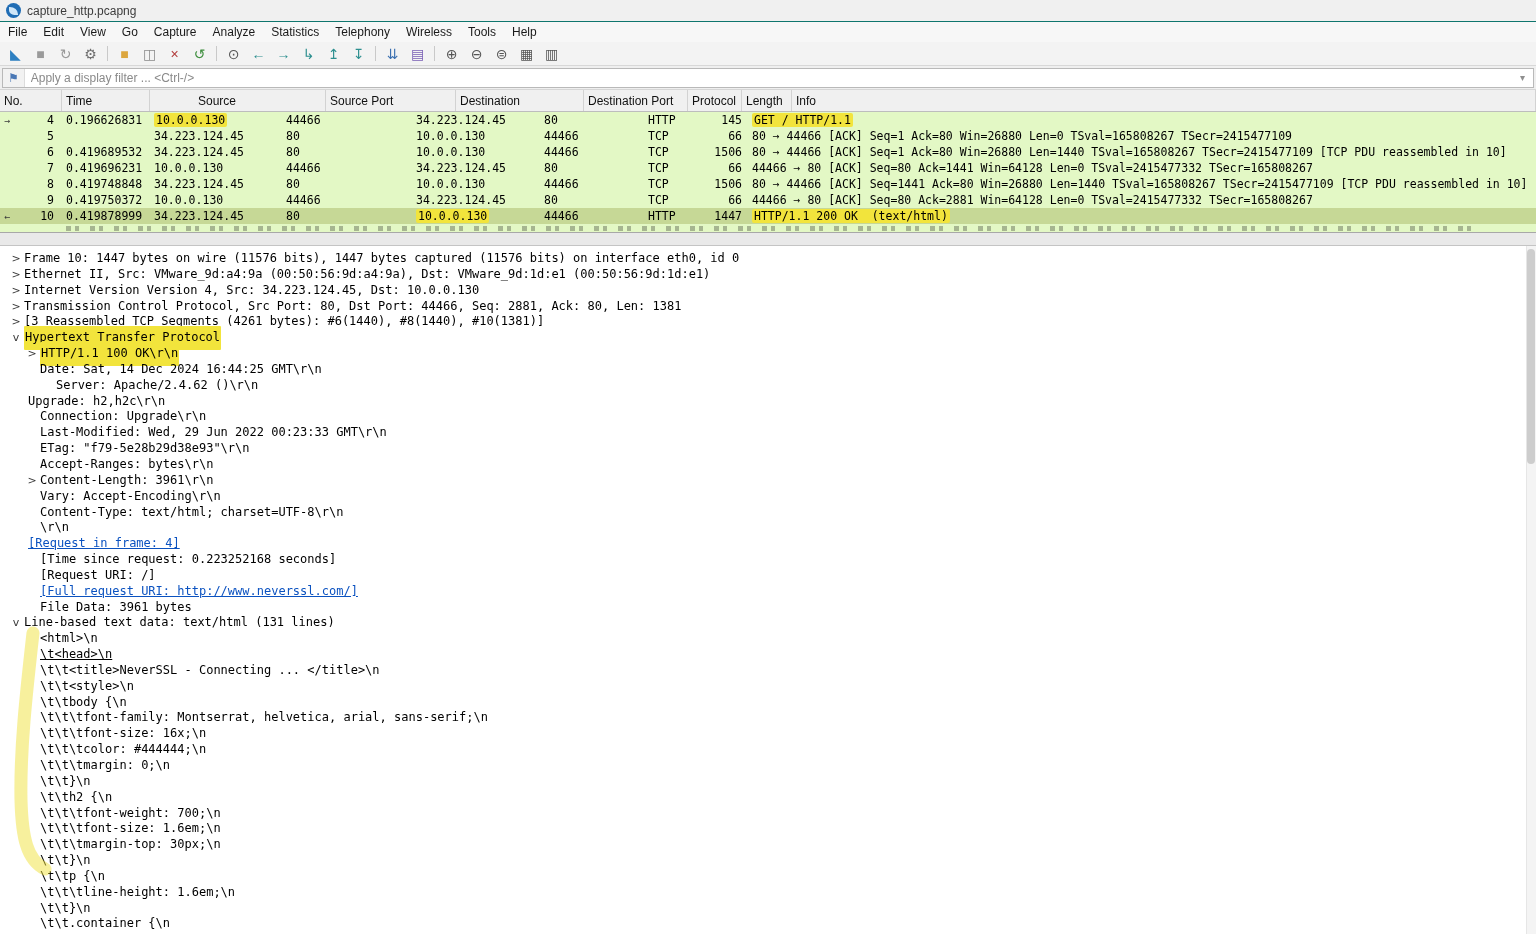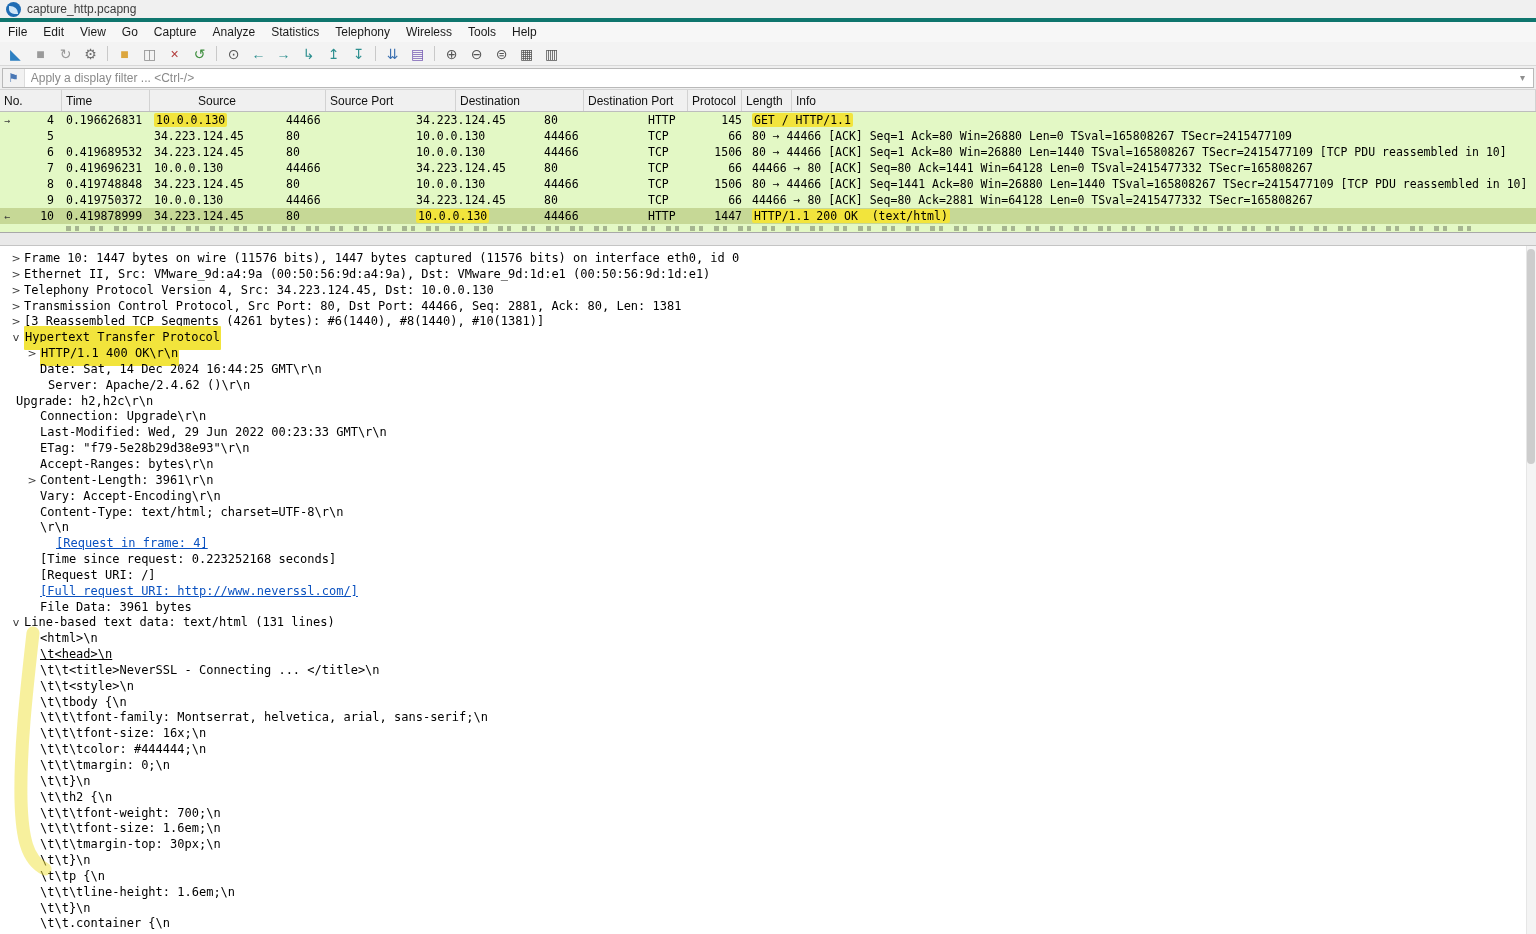--- a/index.html
+++ b/index.html
@@ -1,21 +1,21 @@
 <!DOCTYPE html>
 <html style="--row-green: #e3f8c5; --row-selected: #c6d896; --marker-yellow: #f2e43c; --header-bg: #f0f0f0; --link-blue: #0b52c0;"><head>
 <meta charset="utf-8">
 <style>
   * { margin:0; padding:0; box-sizing:border-box; }
   html,body { width:1536px; height:934px; overflow:hidden; background:#fff;
               font-family:"Liberation Sans", sans-serif; }
   .window { position:relative; width:1536px; height:934px; background:#fff; }
 
   
-  .titlebar { height:22px; background:#f0f0f0; border-bottom:4px solid #0f766e;
+  .titlebar { height:22px; background:#f0f0f0; border-bottom:1px solid #0f766e;
               display:flex; align-items:center; gap:6px; padding-left:6px; }
   .app-icon { width:15px; height:15px; border-radius:50%; background:#1f6cb4; position:relative; flex:none; }
   .app-icon::after { content:""; position:absolute; left:3px; top:4px; width:9px; height:8px;
                      background:#cfe6f8; border-radius:0 90% 0 60%; }
   .title-text { font-size:12px; color:#3c3c3c; }
 
   
   .menubar { height:20px; background:#f7f7f7; display:flex; align-items:center; font-size:12px; color:#1a1a1a; }
   .menu-item { padding:2px 8px; cursor:default; }
 
@@ -360,37 +360,37 @@
     </div>
 
   <div class="sliver"></div>
 
   <div class="splitter"></div>
 
   <div class="details">
     <div>
         <div class="dline" style="padding-left: 8px;"><span class="exp">&gt;</span><span class="dtext">Frame 10: 1447 bytes on wire (11576 bits), 1447 bytes captured (11576 bits) on interface eth0, id 0</span></div>
         <div class="dline" style="padding-left: 8px;"><span class="exp">&gt;</span><span class="dtext">Ethernet II, Src: VMware_9d:a4:9a (00:50:56:9d:a4:9a), Dst: VMware_9d:1d:e1 (00:50:56:9d:1d:e1)</span></div>
-        <div class="dline" style="padding-left: 8px;"><span class="exp">&gt;</span><span class="dtext">Telephony Protocol Version 4, Src: 34.223.124.45, Dst: 10.0.0.130</span></div>
+        <div class="dline" style="padding-left: 8px;"><span class="exp">&gt;</span><span class="dtext">Internet Version Version 4, Src: 34.223.124.45, Dst: 10.0.0.130</span></div>
         <div class="dline" style="padding-left: 8px;"><span class="exp">&gt;</span><span class="dtext">Transmission Control Protocol, Src Port: 80, Dst Port: 44466, Seq: 2881, Ack: 80, Len: 1381</span></div>
         <div class="dline" style="padding-left: 8px;"><span class="exp">&gt;</span><span class="dtext">[3 Reassembled TCP Segments (4261 bytes): #6(1440), #8(1440), #10(1381)]</span></div>
         <div class="dline" style="padding-left: 8px;"><span class="exp">v</span><span class="dtext hl">Hypertext Transfer Protocol</span></div>
-        <div class="dline" style="padding-left: 24px;"><span class="exp">&gt;</span><span class="dtext hl">HTTP/1.1 400 OK\r\n</span></div>
+        <div class="dline" style="padding-left: 24px;"><span class="exp">&gt;</span><span class="dtext hl">HTTP/1.1 100 OK\r\n</span></div>
         <div class="dline" style="padding-left: 24px;"><span class="exp"></span><span class="dtext">Date: Sat, 14 Dec 2024 16:44:25 GMT\r\n</span></div>
-        <div class="dline" style="padding-left: 32px;"><span class="exp"></span><span class="dtext">Server: Apache/2.4.62 ()\r\n</span></div>
-        <div class="dline" style=""><span class="exp"></span><span class="dtext">Upgrade: h2,h2c\r\n</span></div>
+        <div class="dline" style="padding-left: 32px; margin-left: 8px;"><span class="exp"></span><span class="dtext">Server: Apache/2.4.62 ()\r\n</span></div>
+        <div class="dline" style=" margin-left: 12px;"><span class="exp"></span><span class="dtext">Upgrade: h2,h2c\r\n</span></div>
         <div class="dline" style="padding-left: 24px;"><span class="exp"></span><span class="dtext">Connection: Upgrade\r\n</span></div>
         <div class="dline" style="padding-left: 24px;"><span class="exp"></span><span class="dtext">Last-Modified: Wed, 29 Jun 2022 00:23:33 GMT\r\n</span></div>
         <div class="dline" style="padding-left: 24px;"><span class="exp"></span><span class="dtext">ETag: "f79-5e28b29d38e93"\r\n</span></div>
         <div class="dline" style="padding-left: 24px;"><span class="exp"></span><span class="dtext">Accept-Ranges: bytes\r\n</span></div>
         <div class="dline" style="padding-left: 24px;"><span class="exp">&gt;</span><span class="dtext">Content-Length: 3961\r\n</span></div>
         <div class="dline" style="padding-left: 24px;"><span class="exp"></span><span class="dtext">Vary: Accept-Encoding\r\n</span></div>
         <div class="dline" style="padding-left: 24px;"><span class="exp"></span><span class="dtext">Content-Type: text/html; charset=UTF-8\r\n</span></div>
         <div class="dline" style="padding-left: 24px;"><span class="exp"></span><span class="dtext">\r\n</span></div>
-        <div class="dline" style="padding-left: 40px; text-align: right;"><span class="exp"></span><span class="dtext link">[Request in frame: 4]</span></div>
+        <div class="dline" style="padding-left: 12px; text-align: right;"><span class="exp"></span><span class="dtext link">[Request in frame: 4]</span></div>
         <div class="dline" style="padding-left: 24px;"><span class="exp"></span><span class="dtext">[Time since request: 0.223252168 seconds]</span></div>
         <div class="dline" style="padding-left: 24px;"><span class="exp"></span><span class="dtext">[Request URI: /]</span></div>
         <div class="dline" style="padding-left: 24px;"><span class="exp"></span><span class="dtext link">[Full request URI: http://www.neverssl.com/]</span></div>
         <div class="dline" style="padding-left: 24px;"><span class="exp"></span><span class="dtext">File Data: 3961 bytes</span></div>
         <div class="dline" style="padding-left: 8px;"><span class="exp">v</span><span class="dtext">Line-based text data: text/html (131 lines)</span></div>
         <div class="dline" style="padding-left: 24px;"><span class="exp"></span><span class="dtext">&lt;html&gt;\n</span></div>
         <div class="dline" style="padding-left: 24px; text-decoration: underline;"><span class="exp"></span><span class="dtext">\t&lt;head&gt;\n</span></div>
         <div class="dline" style="padding-left: 24px;"><span class="exp"></span><span class="dtext">\t\t&lt;title&gt;NeverSSL - Connecting ... &lt;/title&gt;\n</span></div>
         <div class="dline" style="padding-left: 24px;"><span class="exp"></span><span class="dtext">\t\t&lt;style&gt;\n</span></div>
         <div class="dline" style="padding-left: 24px;"><span class="exp"></span><span class="dtext">\t\tbody {\n</span></div>

